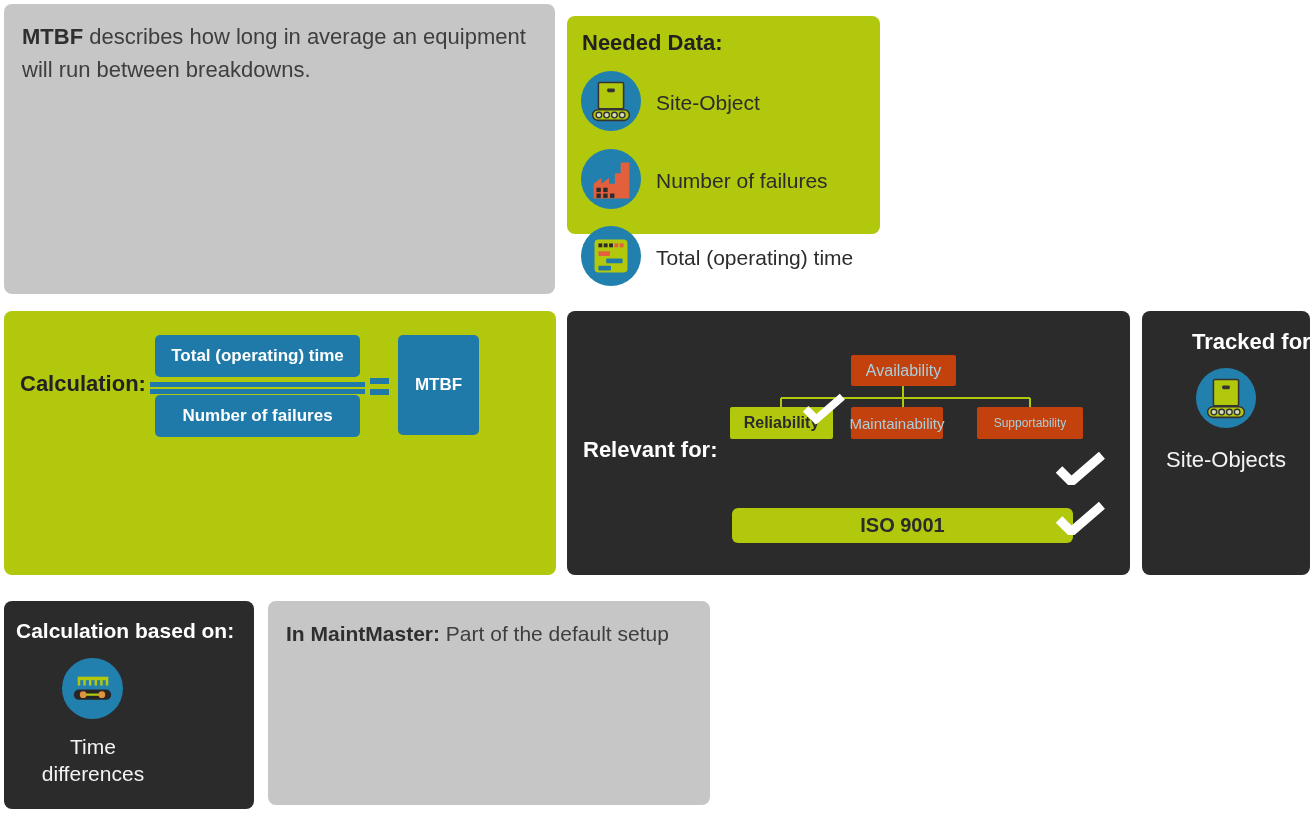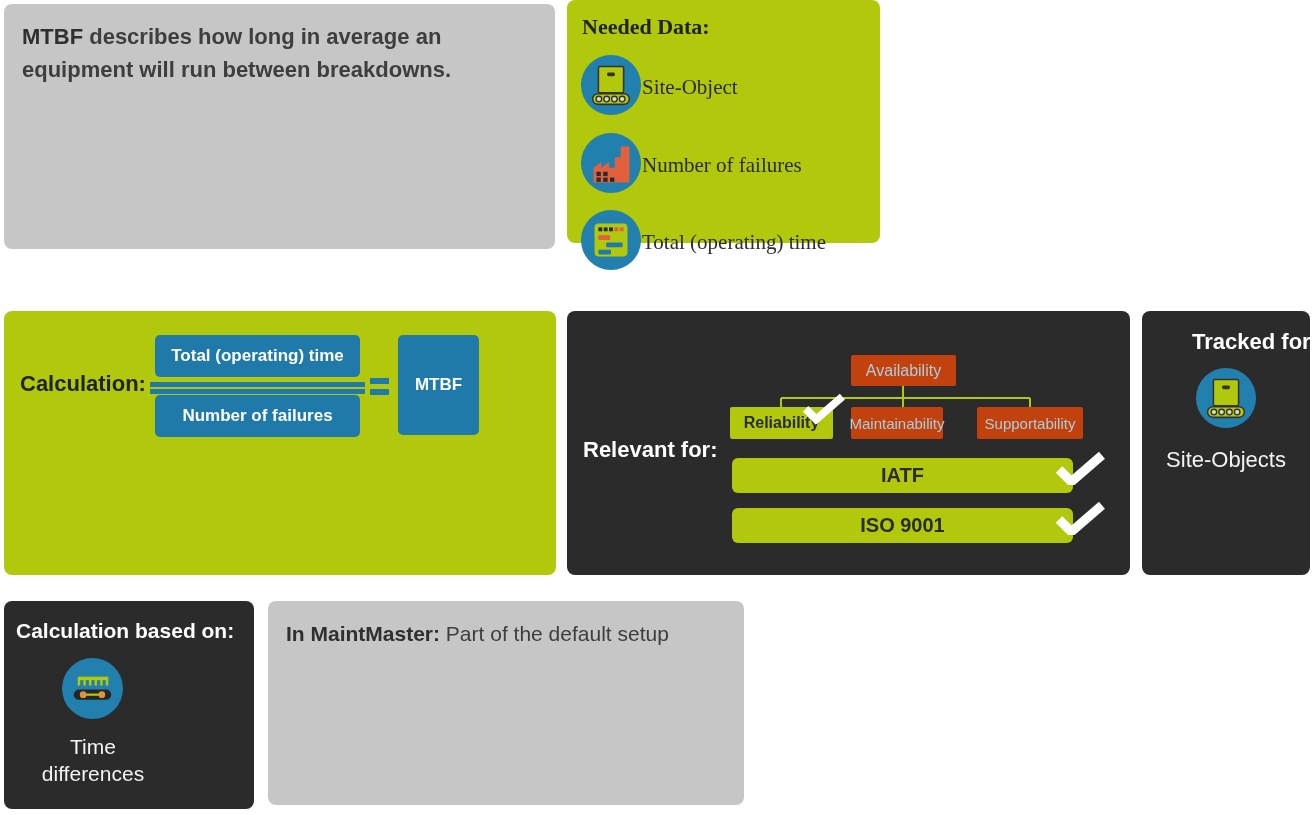--- a/index.html
+++ b/index.html
@@ -6,28 +6,28 @@
   .canvas{
     position:relative;width:1315px;height:815px;background:#ffffff;
     font-family:"Liberation Sans","DejaVu Sans",sans-serif;overflow:hidden;
   }
   .card{position:absolute;border-radius:8px;box-sizing:border-box;}
   .lime{background:#b2c80d;}
   .dark{background:#2b2b2b;}
   .gray{background:#c6c6c6;}
 
   
-  .desc-card{left:4px;top:4px;width:551px;height:245px;padding:16px 18px;font-weight:bold;}
+  .desc-card{left:4px;top:4px;width:551px;height:290px;padding:16px 18px;}
   .desc-card p{margin:0;font-size:22px;line-height:33px;color:#3e3e3e;}
   .desc-card b{color:#2f2f2f;}
 
   
-  .nd-card{left:567px;top:0;width:313px;height:243px;font-family:Liberation Serif, serif;}
+  .nd-card{left:567px;top:16px;width:313px;height:218px;}
   .nd-title{position:absolute;left:15px;top:14px;font-size:22px;font-weight:bold;color:#222;}
-  .nd-row{position:absolute;left:13px;height:62px;display:flex;align-items:center;}
+  .nd-row{position:absolute;left:13px;height:62px;display:flex;align-items:center;gap:14px;}
   .nd-row .lbl{font-size:21px;color:#2c2c2c;white-space:nowrap;}
   .r1{top:56px;} .r2{top:134px;} .r3{top:211px;}
 
   
   .calc-card{left:4px;top:311px;width:552px;height:264px;}
   .calc-label{position:absolute;left:16px;top:60px;font-size:22px;font-weight:bold;color:#222;}
   .frac-box{position:absolute;left:151px;width:205px;height:42px;background:#1f7aa9;border-radius:5px;
     display:flex;align-items:center;justify-content:center;color:#fff;font-weight:bold;font-size:17px;}
   .frac-top{top:24px;} .frac-bot{top:84px;}
   .frac-line{position:absolute;left:146px;width:215px;height:5px;background:#1f7aa9;}
@@ -40,40 +40,40 @@
   
   .rel-card{left:567px;top:311px;width:563px;height:264px;}
   .rel-label{position:absolute;left:16px;top:126px;font-size:22px;font-weight:bold;color:#fff;}
   .tree-lines{position:absolute;left:0;top:0;}
   .node{position:absolute;display:flex;align-items:center;justify-content:center;border-radius:2px;box-sizing:border-box;}
   .node.blue{background:#c2410c;color:#a9cede;}
   .node.limebox{background:#b2c80d;color:#2b2b2b;font-weight:bold;}
   .n-avail{left:284px;top:44px;width:105px;height:31px;font-size:16px;}
   .n-rel{left:163px;top:96px;width:103px;height:32px;font-size:16px;}
   .n-maint{left:284px;top:96px;width:92px;height:32px;font-size:15px;}
-  .n-supp{left:410px;top:96px;width:106px;height:32px;font-size:15px;}
+  .n-supp{left:410px;top:96px;width:106px;height:32px;font-size:12px;}
   .std-bar{position:absolute;left:165px;width:341px;height:35px;background:#b2c80d;border-radius:6px;
     display:flex;align-items:center;justify-content:center;font-size:20px;font-weight:bold;color:#2b2b2b;}
   .std1{top:147px;} .std2{top:197px;}
   .chk{position:absolute;}
 
   
   .trk-card{left:1142px;top:311px;width:168px;height:264px;}
   .trk-title{position:absolute;left:0;top:18px;width:100%;text-align:center;font-size:22px;font-weight:bold;color:#fff;padding-left:29px;}
   .trk-icon{position:absolute;left:53px;top:56px;}
   .trk-label{position:absolute;left:0;top:136px;width:100%;text-align:center;font-size:22px;color:#f3f3f3;}
 
   
   .cb-card{left:4px;top:601px;width:250px;height:208px;text-decoration:underline;}
   .cb-title{position:absolute;left:12px;top:18px;font-size:21px;font-weight:bold;color:#fff;}
   .cb-icon{position:absolute;left:57px;top:56px;}
   .cb-label{position:absolute;left:28px;top:132px;width:122px;text-align:center;font-size:21px;line-height:27px;color:#f3f3f3;}
 
   
-  .mm-card{left:268px;top:601px;width:476px;height:204px;padding:18px;}
+  .mm-card{left:268px;top:601px;width:442px;height:204px;padding:18px;}
   .mm-card p{margin:0;font-size:21px;line-height:30px;color:#3e3e3e;white-space:nowrap;}
   .mm-card b{color:#2f2f2f;}
 </style>
 </head>
 <body>
 
 <div class="canvas">
 
   <section class="card gray desc-card">
     <p><b>MTBF</b><span> describes how long in average an equipment will run between breakdowns.</span></p>
@@ -152,21 +152,20 @@
 
     <div class="node blue n-avail">Availability</div>
     <div class="node limebox n-rel">Reliability</div>
     <div class="node blue n-maint">Maintainability</div>
     <div class="node blue n-supp">Supportability</div>
 
     <svg class="chk" style="left:236px;top:81px;" width="42" height="32" viewBox="0 0 48 32">
       <polyline points="3,17 15,29 45,3" fill="none" stroke="#fff" stroke-width="9"></polyline>
     </svg>
 
-    <div class="std-bar std1">IATF</div>
     <svg class="chk" style="left:489px;top:141px;" width="49" height="33" viewBox="0 0 48 32">
       <polyline points="3,17 15,29 45,3" fill="none" stroke="#fff" stroke-width="9"></polyline>
     </svg>
 
     <div class="std-bar std2">ISO 9001</div>
     <svg class="chk" style="left:489px;top:191px;" width="49" height="33" viewBox="0 0 48 32">
       <polyline points="3,17 15,29 45,3" fill="none" stroke="#fff" stroke-width="9"></polyline>
     </svg>
   </section>
 

